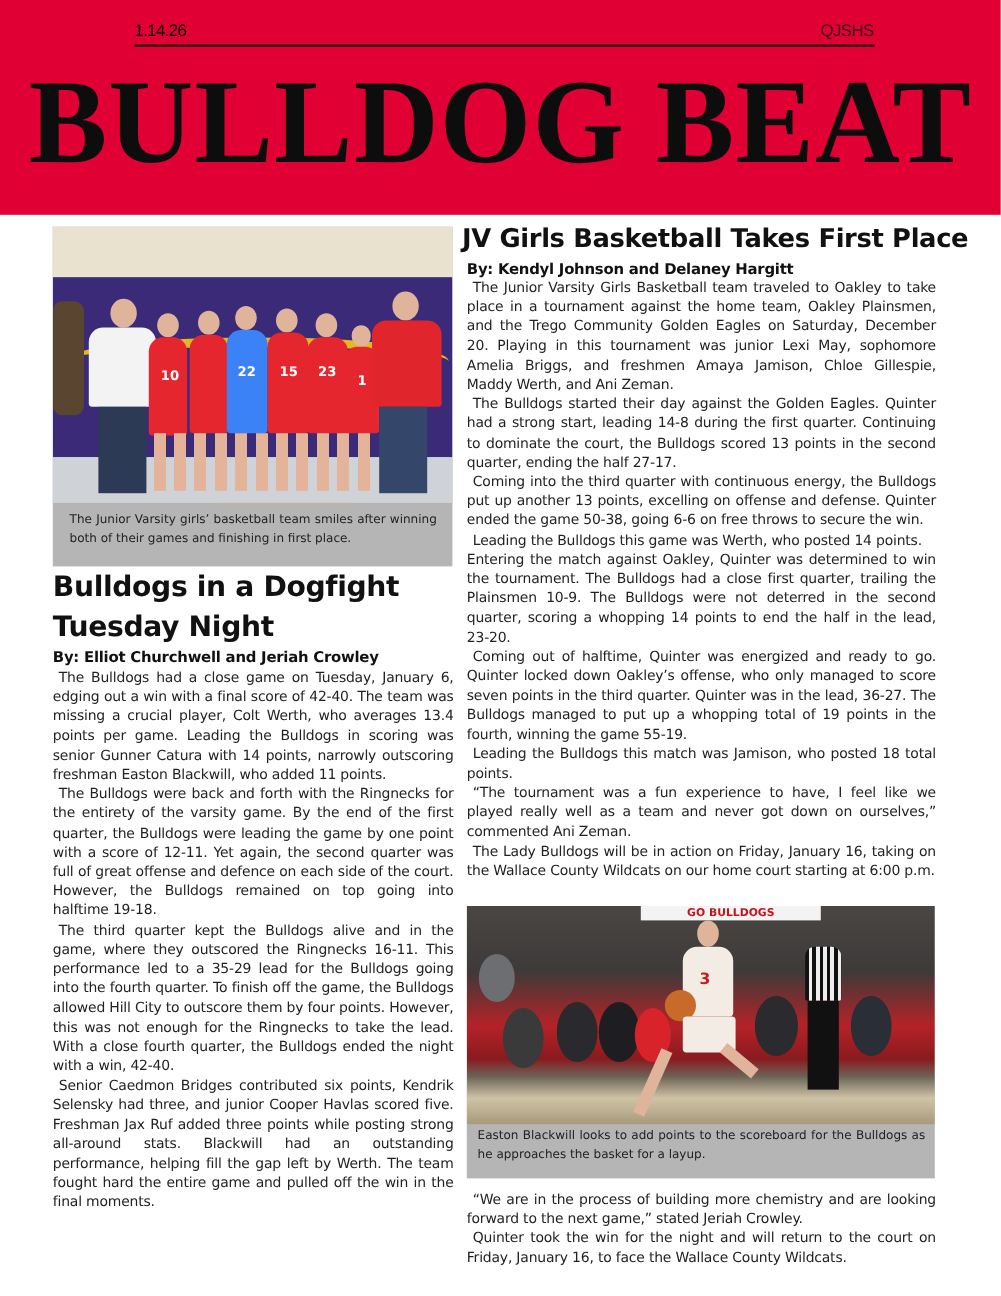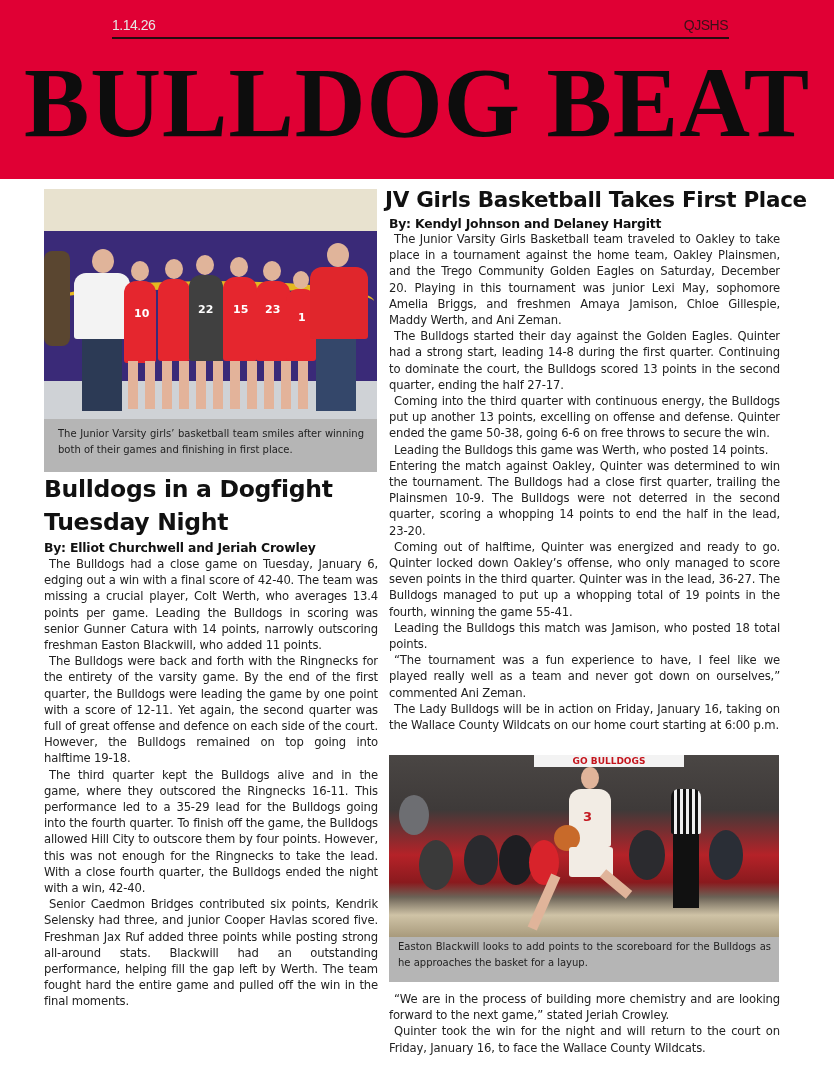--- a/index.html
+++ b/index.html
@@ -1,20 +1,20 @@
 <!DOCTYPE html>
 <html><head>
 <meta charset="utf-8">
 <style>
   * { margin: 0; padding: 0; box-sizing: border-box; }
   html, body { width: 834px; height: 1080px; background: #ffffff; overflow: hidden; }
   body { position: relative; font-family: "DejaVu Sans", sans-serif; color: #1a1a1a; }
 
   .masthead { position: absolute; left: 0; top: 0; width: 834px; height: 179px; background: #e00034; }
-  .mast-date { position: absolute; left: 112px; top: 17px; font-size: 14px; color: #e5e5e5; letter-spacing: -0.5px; font-family: "Liberation Sans", sans-serif; }
+  .mast-date { position: absolute; left: 112px; top: 17px; font-size: 14px; color: #000000; letter-spacing: -0.5px; font-family: "Liberation Sans", sans-serif; }
   .mast-school { position: absolute; right: 106px; top: 17px; font-size: 14px; color: #3a1018; letter-spacing: -0.5px; font-family: "Liberation Sans", sans-serif; }
   .mast-rule { position: absolute; left: 112px; top: 37px; width: 617px; height: 1.5px; background: #2a0a10; }
   .mast-title { position: absolute; left: 0; width: 834px; top: 52px; text-align: center; font-family: "Liberation Serif", serif; font-size: 98px; line-height: 100px; color: #0d0d0d; letter-spacing: 1px; transform: scaleY(1.02); white-space: nowrap; }
 
   .photo-box { position: absolute; background: #b5b5b5; }
   .photo { position: absolute; left: 0; top: 0; overflow: hidden; }
   .caption { position: absolute; font-size: 10px; line-height: 16px; color: #222; text-align: justify; text-align-last: left; font-family: "DejaVu Sans", sans-serif; }
 
   .headline { position: absolute; font-family: "DejaVu Sans", sans-serif; font-weight: bold; color: #111; letter-spacing: -0.3px; }
   .byline { position: absolute; font-weight: bold; font-size: 12.4px; color: #111; font-family: "DejaVu Sans", sans-serif; letter-spacing: -0.2px; }
@@ -61,21 +61,21 @@
     <div class="person" style="left:30px;top:84px;width:56px;height:66px;background:#f3f3f3;"></div>
     <div style="position:absolute;left:38px;top:150px;width:40px;height:72px;background:#2c3a55;"></div>
 
     <div class="head" style="left:87px;top:72px;width:18px;height:20px;"></div>
     <div class="person" style="left:80px;top:92px;width:32px;height:82px;background:#e5262e;">
         <span class="jersey-num" style="left:10px;top:26px;">10</span>
       </div>
     <div class="head" style="left:121px;top:70px;width:18px;height:20px;"></div>
     <div class="person" style="left:114px;top:90px;width:32px;height:82px;background:#e5262e;"></div>
     <div class="head" style="left:152px;top:66px;width:18px;height:20px;"></div>
-    <div class="person" style="left:145px;top:86px;width:34px;height:86px;background:#404040;text-decoration:underline;">
+    <div class="person" style="left:145px;top:86px;width:34px;height:86px;background:#3b82f6;text-decoration:underline;">
         <span class="jersey-num" style="left:9px;top:28px;">22</span>
       </div>
     <div class="head" style="left:186px;top:68px;width:18px;height:20px;"></div>
     <div class="person" style="left:179px;top:88px;width:34px;height:84px;background:#e5262e;">
         <span class="jersey-num" style="left:10px;top:26px;">15</span>
       </div>
     <div class="head" style="left:219px;top:72px;width:18px;height:20px;"></div>
     <div class="person" style="left:212px;top:92px;width:34px;height:80px;background:#e5262e;">
         <span class="jersey-num" style="left:9px;top:22px;">23</span>
       </div>
@@ -106,21 +106,21 @@
 </div>
 
 <h2 class="headline" style="left:385px; top:185px; width:449px; font-size:21.5px; line-height:30px; white-space:nowrap;">JV Girls Basketball Takes First Place</h2>
 <div class="byline" style="left:389px; top:216px;">By: Kendyl Johnson and Delaney Hargitt</div>
 <div class="body-text" style="left:389px; top:231px; width:391px;">
   <p class="last-left">The Junior Varsity Girls Basketball team traveled to Oakley to take place in a tournament against the home team, Oakley Plainsmen, and the Trego Community Golden Eagles on Saturday, December 20. Playing in this tournament was junior Lexi May, sophomore Amelia Briggs, and freshmen Amaya Jamison, Chloe Gillespie, Maddy Werth, and Ani Zeman.</p>
   <p class="last-left">The Bulldogs started their day against the Golden Eagles. Quinter had a strong start, leading 14-8 during the first quarter. Continuing to dominate the court, the Bulldogs scored 13 points in the second quarter, ending the half 27-17.</p>
   <p class="last-left">Coming into the third quarter with continuous energy, the Bulldogs put up another 13 points, excelling on offense and defense. Quinter ended the game 50-38, going 6-6 on free throws to secure the win.</p>
   <p class="last-left">Leading the Bulldogs this game was Werth, who posted 14 points.</p>
   <p class="last-left" style="text-indent:0;">Entering the match against Oakley, Quinter was determined to win the tournament. The Bulldogs had a close first quarter, trailing the Plainsmen 10-9. The Bulldogs were not deterred in the second quarter, scoring a whopping 14 points to end the half in the lead, 23-20.</p>
-  <p class="last-left">Coming out of halftime, Quinter was energized and ready to go. Quinter locked down Oakley’s offense, who only managed to score seven points in the third quarter. Quinter was in the lead, 36-27. The Bulldogs managed to put up a whopping total of 19 points in the fourth, winning the game 55-41.</p>
+  <p class="last-left">Coming out of halftime, Quinter was energized and ready to go. Quinter locked down Oakley’s offense, who only managed to score seven points in the third quarter. Quinter was in the lead, 36-27. The Bulldogs managed to put up a whopping total of 19 points in the fourth, winning the game 55-19.</p>
   <p class="last-left">Leading the Bulldogs this match was Jamison, who posted 18 total points.</p>
   <p class="last-left">“The tournament was a fun experience to have, I feel like we played really well as a team and never got down on ourselves,” commented Ani Zeman.</p>
   <p class="last-left">The Lady Bulldogs will be in action on Friday, January 16, taking on the Wallace County Wildcats on our home court starting at 6:00 p.m.</p>
 </div>
 
 <figure class="photo-box" style="left:389px; top:755px; width:390px; height:227px;">
   <div class="photo" style="width:390px; height:182px;" title="Quinter player number 3 driving toward the basket with crowd and referee in background">
     <div class="stands"></div>
     <div class="go-sign">GO BULLDOGS</div>
     <div class="crowd" style="left:10px;top:40px;width:30px;height:40px;background:#6d6e72;"></div>

